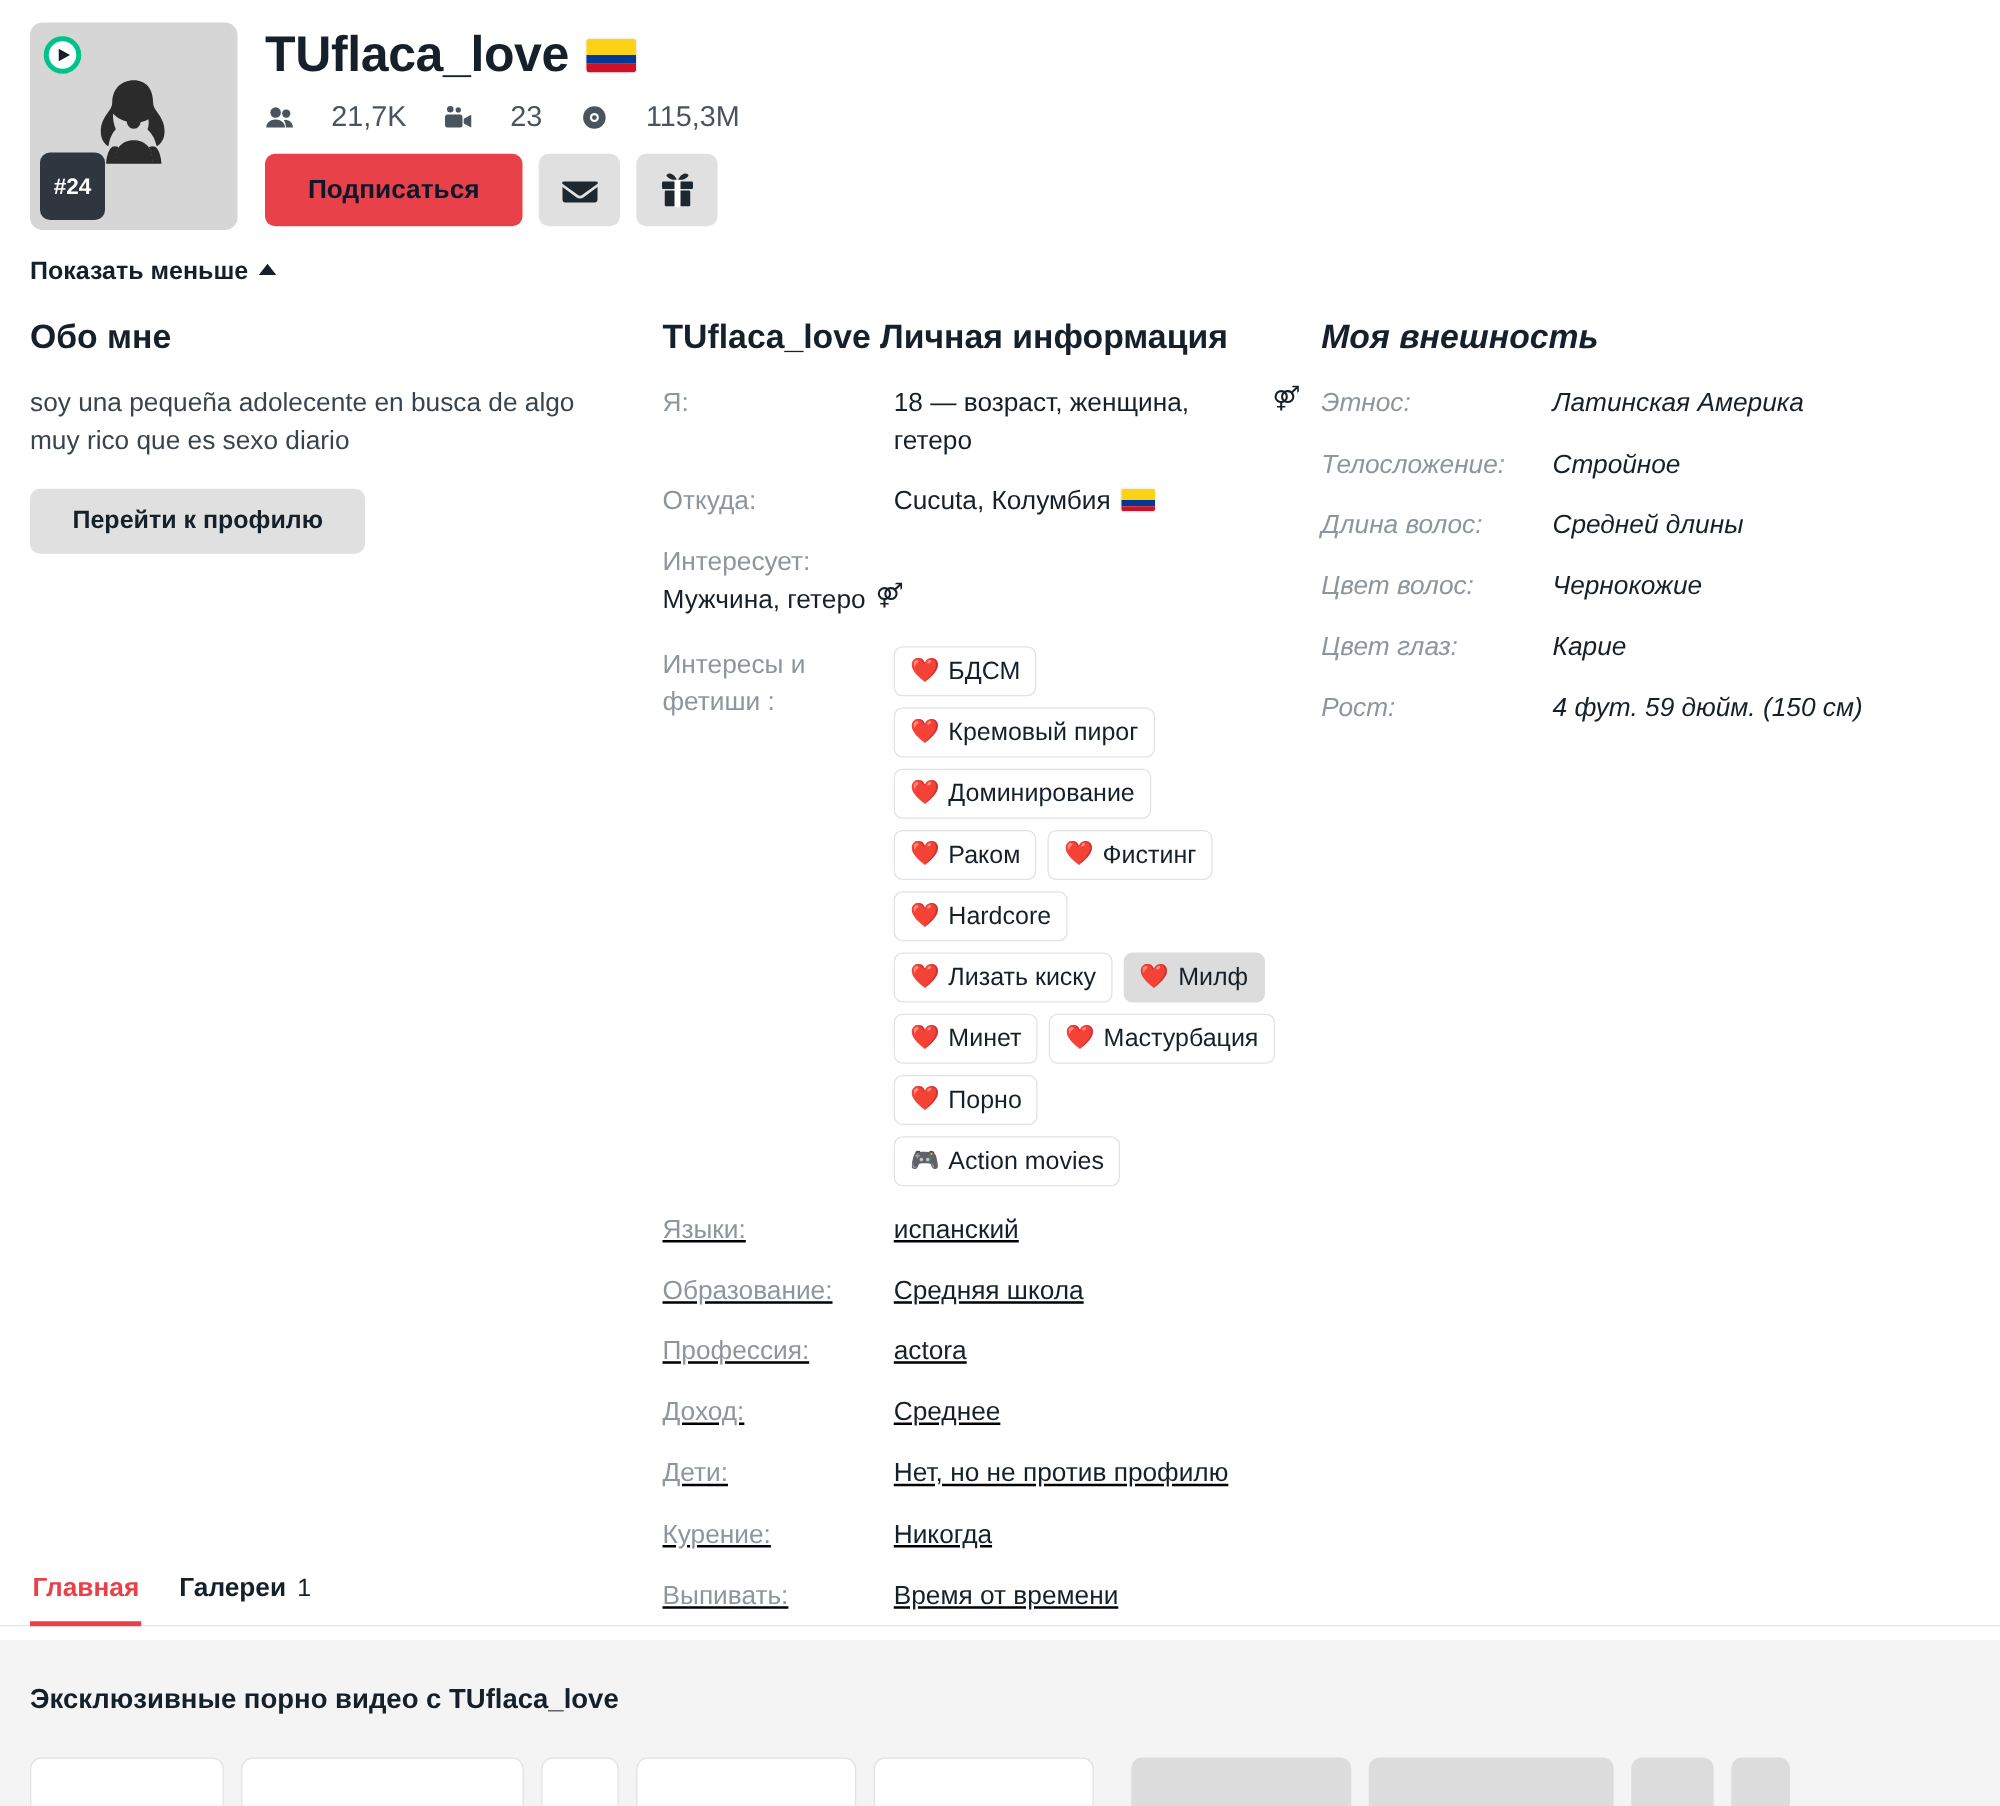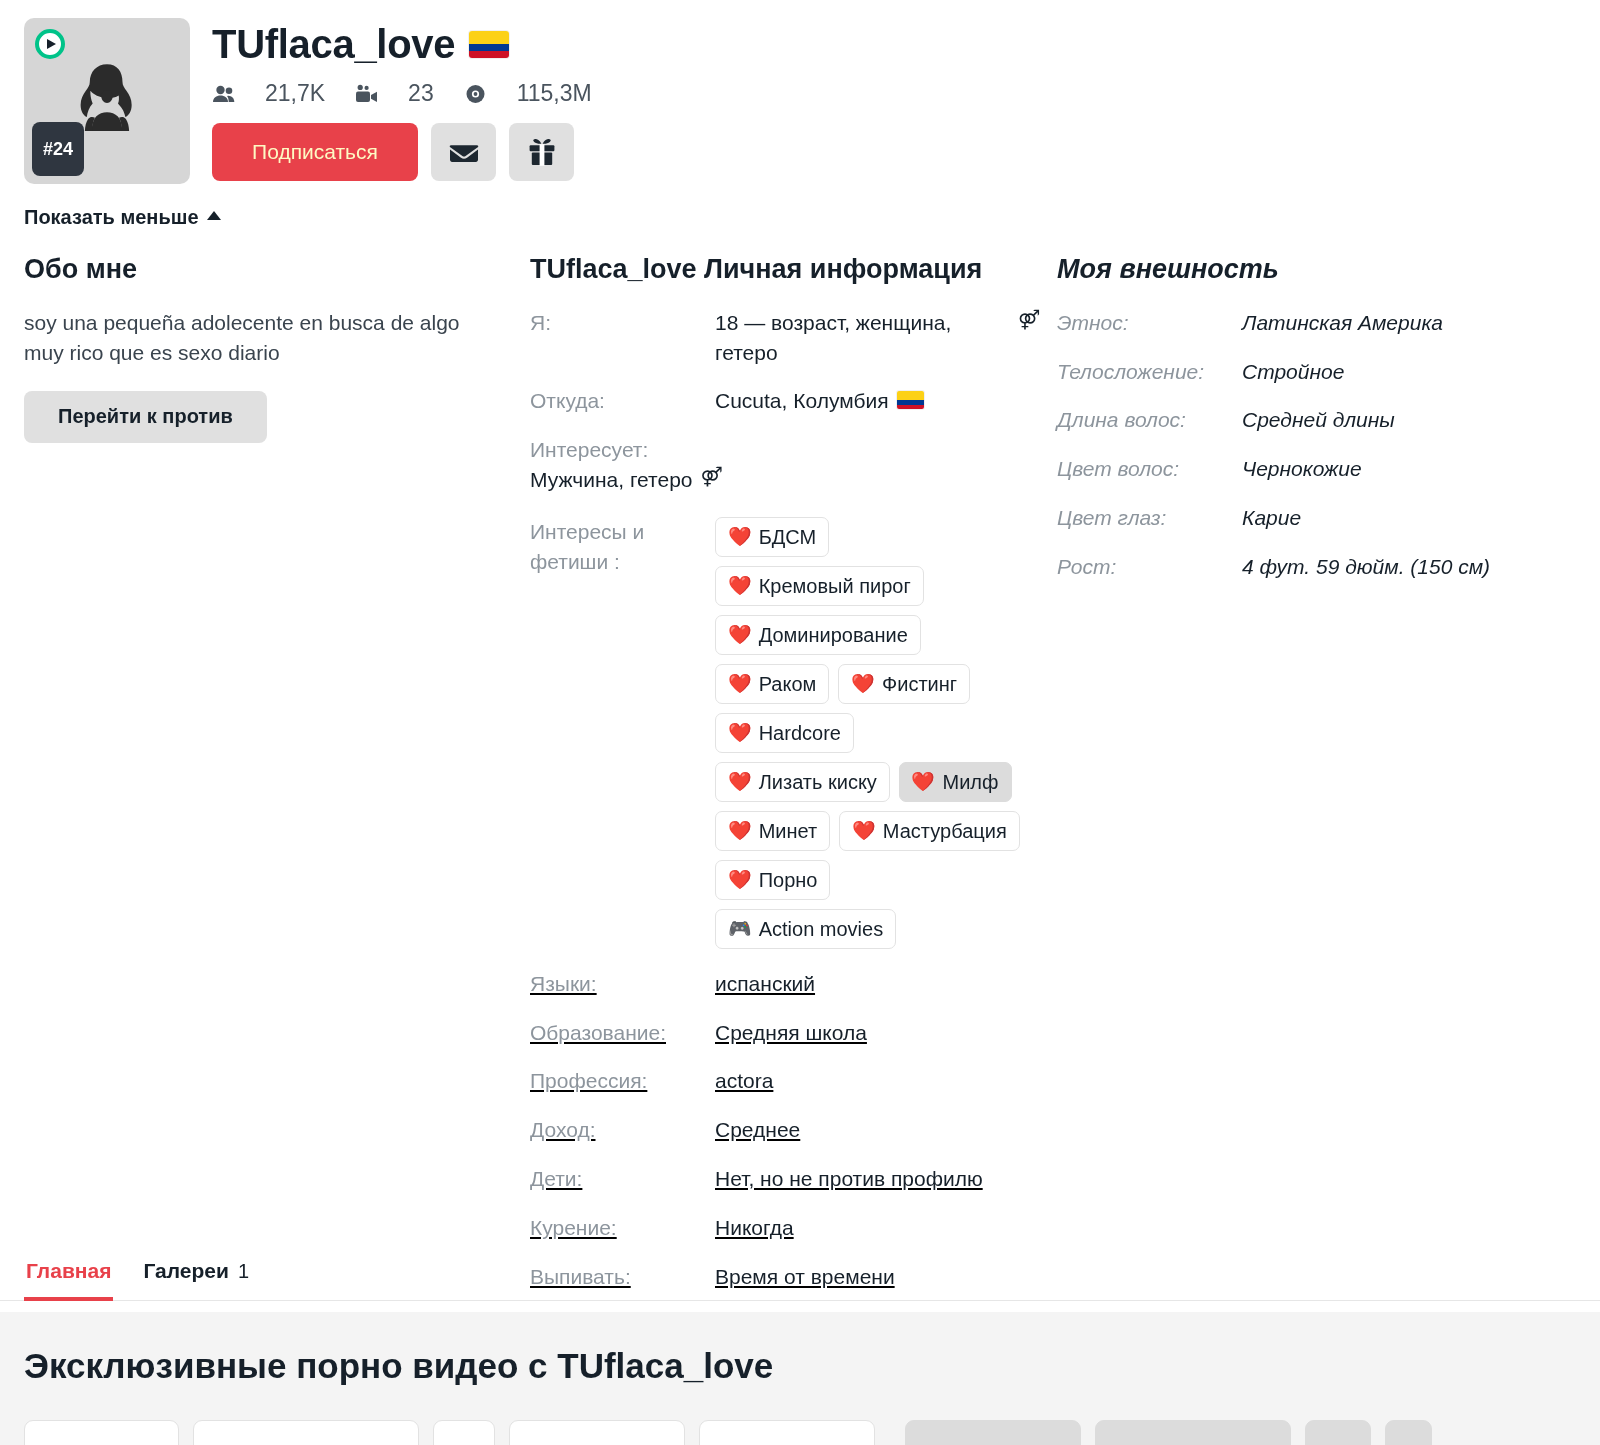--- a/index.html
+++ b/index.html
@@ -65,23 +65,23 @@
   .flag-co .b { height: 25%; background: #003893; }
   .flag-co .r { height: 25%; background: #ce1126; }
 
   .stats { display: flex; align-items: center; gap: 30px; margin-top: 16px; }
   .stat { display: flex; align-items: center; gap: 9px; }
   .stat .ico { width: 24px; height: 20px; flex:0 0 auto; display:block; }
   .stat .val { font-size: 23px; color: #4a545e; margin-left: 20px; }
 
   .actions { display: flex; align-items: center; gap: 13px; margin-top: 16px; }
   .btn-subscribe {
-    background: #e8414a; color: #fef9c3;
+    background: #e8414a; color: #0f172a;
     border: none; border-radius: 8px;
-    font-size: 21px; font-weight: 400;
+    font-size: 21px; font-weight: 700;
     padding: 0 30px; height: 58px;
     font-family: inherit; cursor: pointer;
     display:flex; align-items:center; justify-content:center;
     min-width: 206px;
   }
   .btn-icon {
     background: #e0e0e0; border: none; border-radius: 8px;
     width: 65px; height: 58px; cursor: pointer;
     display:flex; align-items:center; justify-content:center;
   }
@@ -190,21 +190,21 @@
   .tab .count { font-weight: 400; font-size: 20px; color: #16202a; }
 
   
   .bottom {
     position: absolute; left: 0; right: 0; top: 1312px; bottom: 0;
     background: #f4f4f4;
     padding: 34px 24px 0 24px;
     overflow: hidden;
   }
   .bottom-title {
-    font-size: 35px; font-weight: 700; color: #16202a;
+    font-size: 22px; font-weight: 700; color: #16202a;
     margin: 0 0 34px 0;
   }
   .filter-strip { display: flex; align-items: flex-start; gap: 14px; }
   .pill {
     height: 46px; border-radius: 9px;
     background: #ffffff; border: 1px solid #e2e2e2;
   }
   .pill.solid { background: #dcdcdc; border-color: #dcdcdc; }
 </style>
 </head>
@@ -296,21 +296,21 @@
     <span>Показать меньше</span>
     <span class="chev-up"></span>
   </div>
 
   
   <div class="columns">
 
     <div class="col-about">
       <h2 class="sec-title">Обо мне</h2>
       <p class="about-text">soy una pequeña adolecente en busca de algo muy rico que es sexo diario</p>
-      <button class="btn-profile">Перейти к против</button>
+      <button class="btn-profile">Перейти к профилю</button>
     </div>
 
     <div class="col-personal">
       <h2 class="sec-title">TUflaca_love Личная информация</h2>
 
       <div class="info-table">
 
         <div class="info-row">
           <span class="info-label">Я:</span>
           <span class="info-value">

